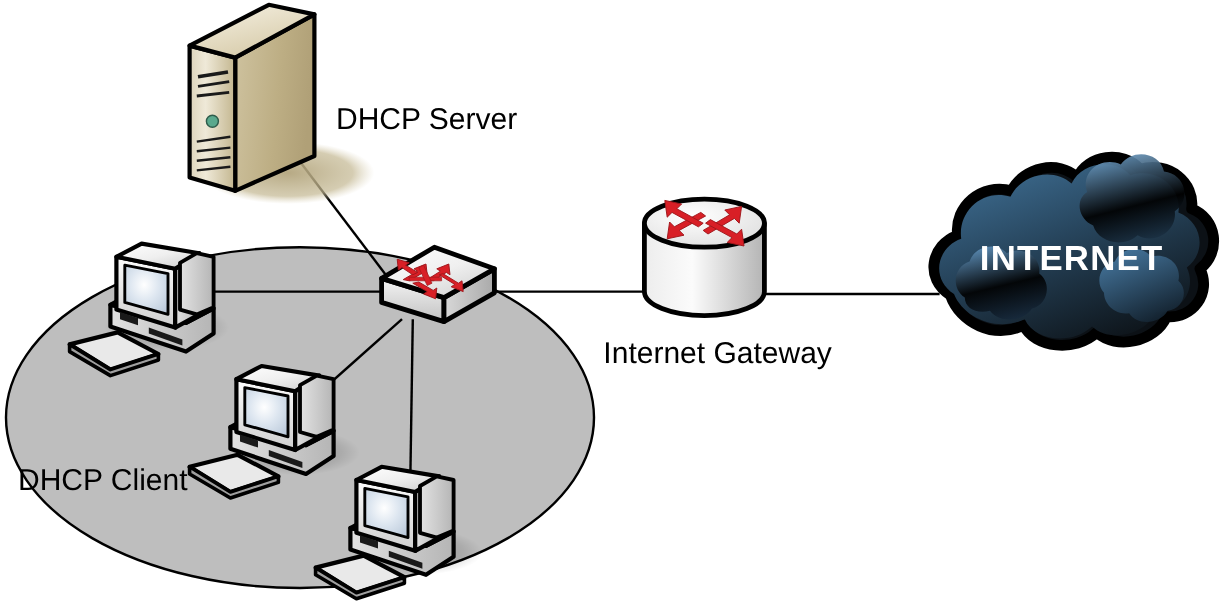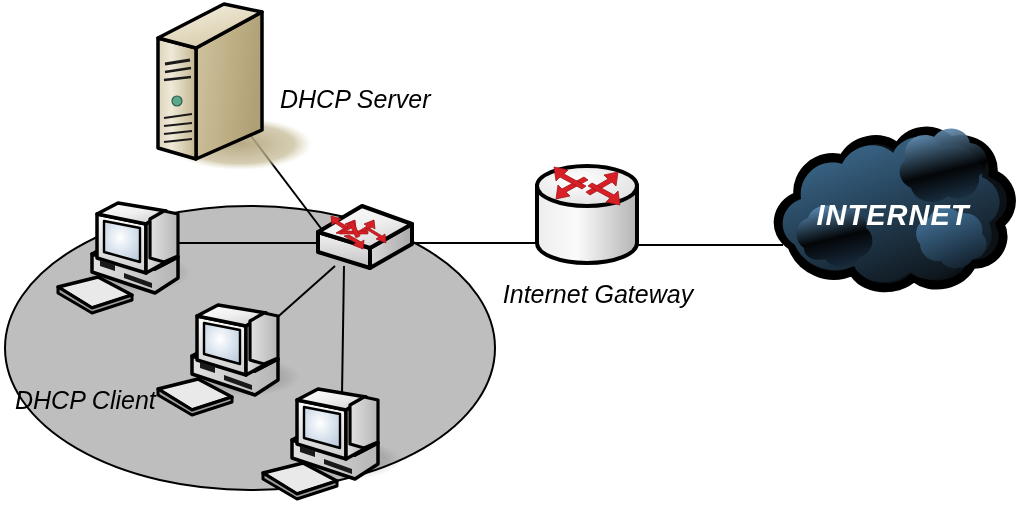--- a/index.html
+++ b/index.html
@@ -10,21 +10,20 @@
   body {
     width: 1024px;
     height: 510px;
     overflow: hidden;
     font-family: "Liberation Sans", sans-serif;
   }
   #diagram-root {
     position: relative;
     width: 992px;
     height: 510px;
-    font-style: italic;
   }
   #diagram-svg {
     display: block;
     width: 1024px;
     height: 510px;
   }
   .node-label {
     font-family: "Liberation Sans", sans-serif;
     font-size: 25px;
     fill: #000000;

